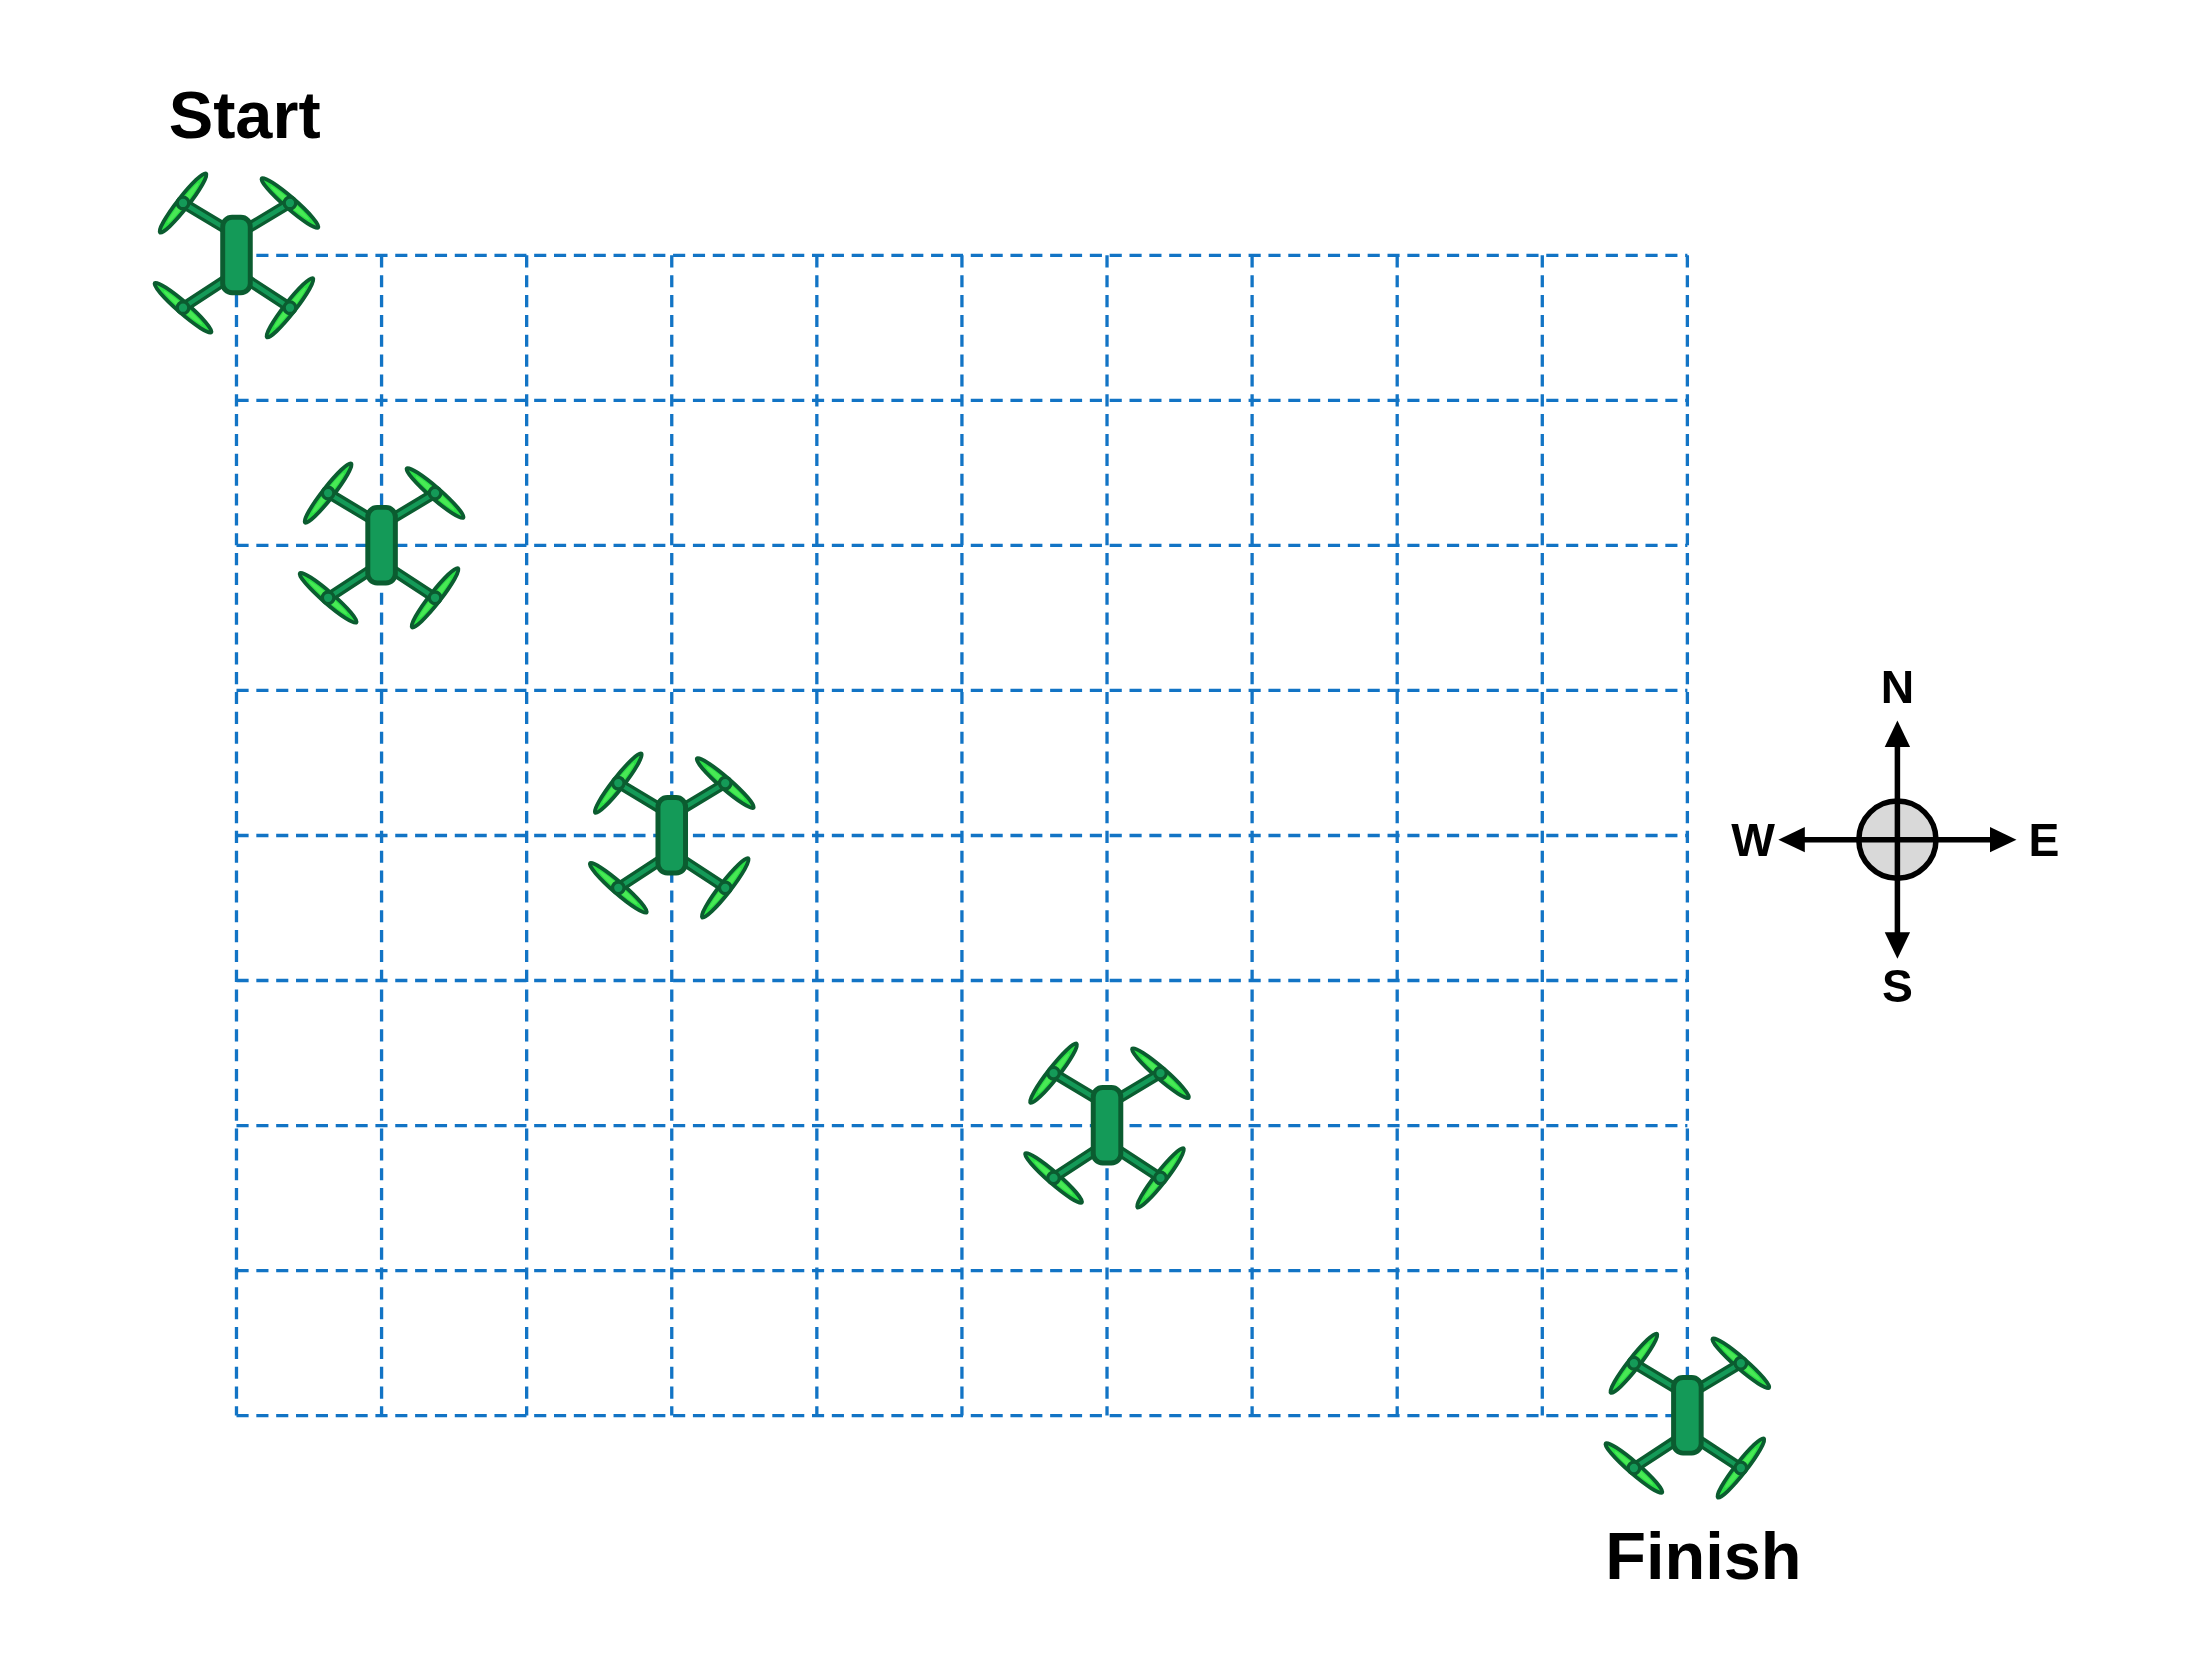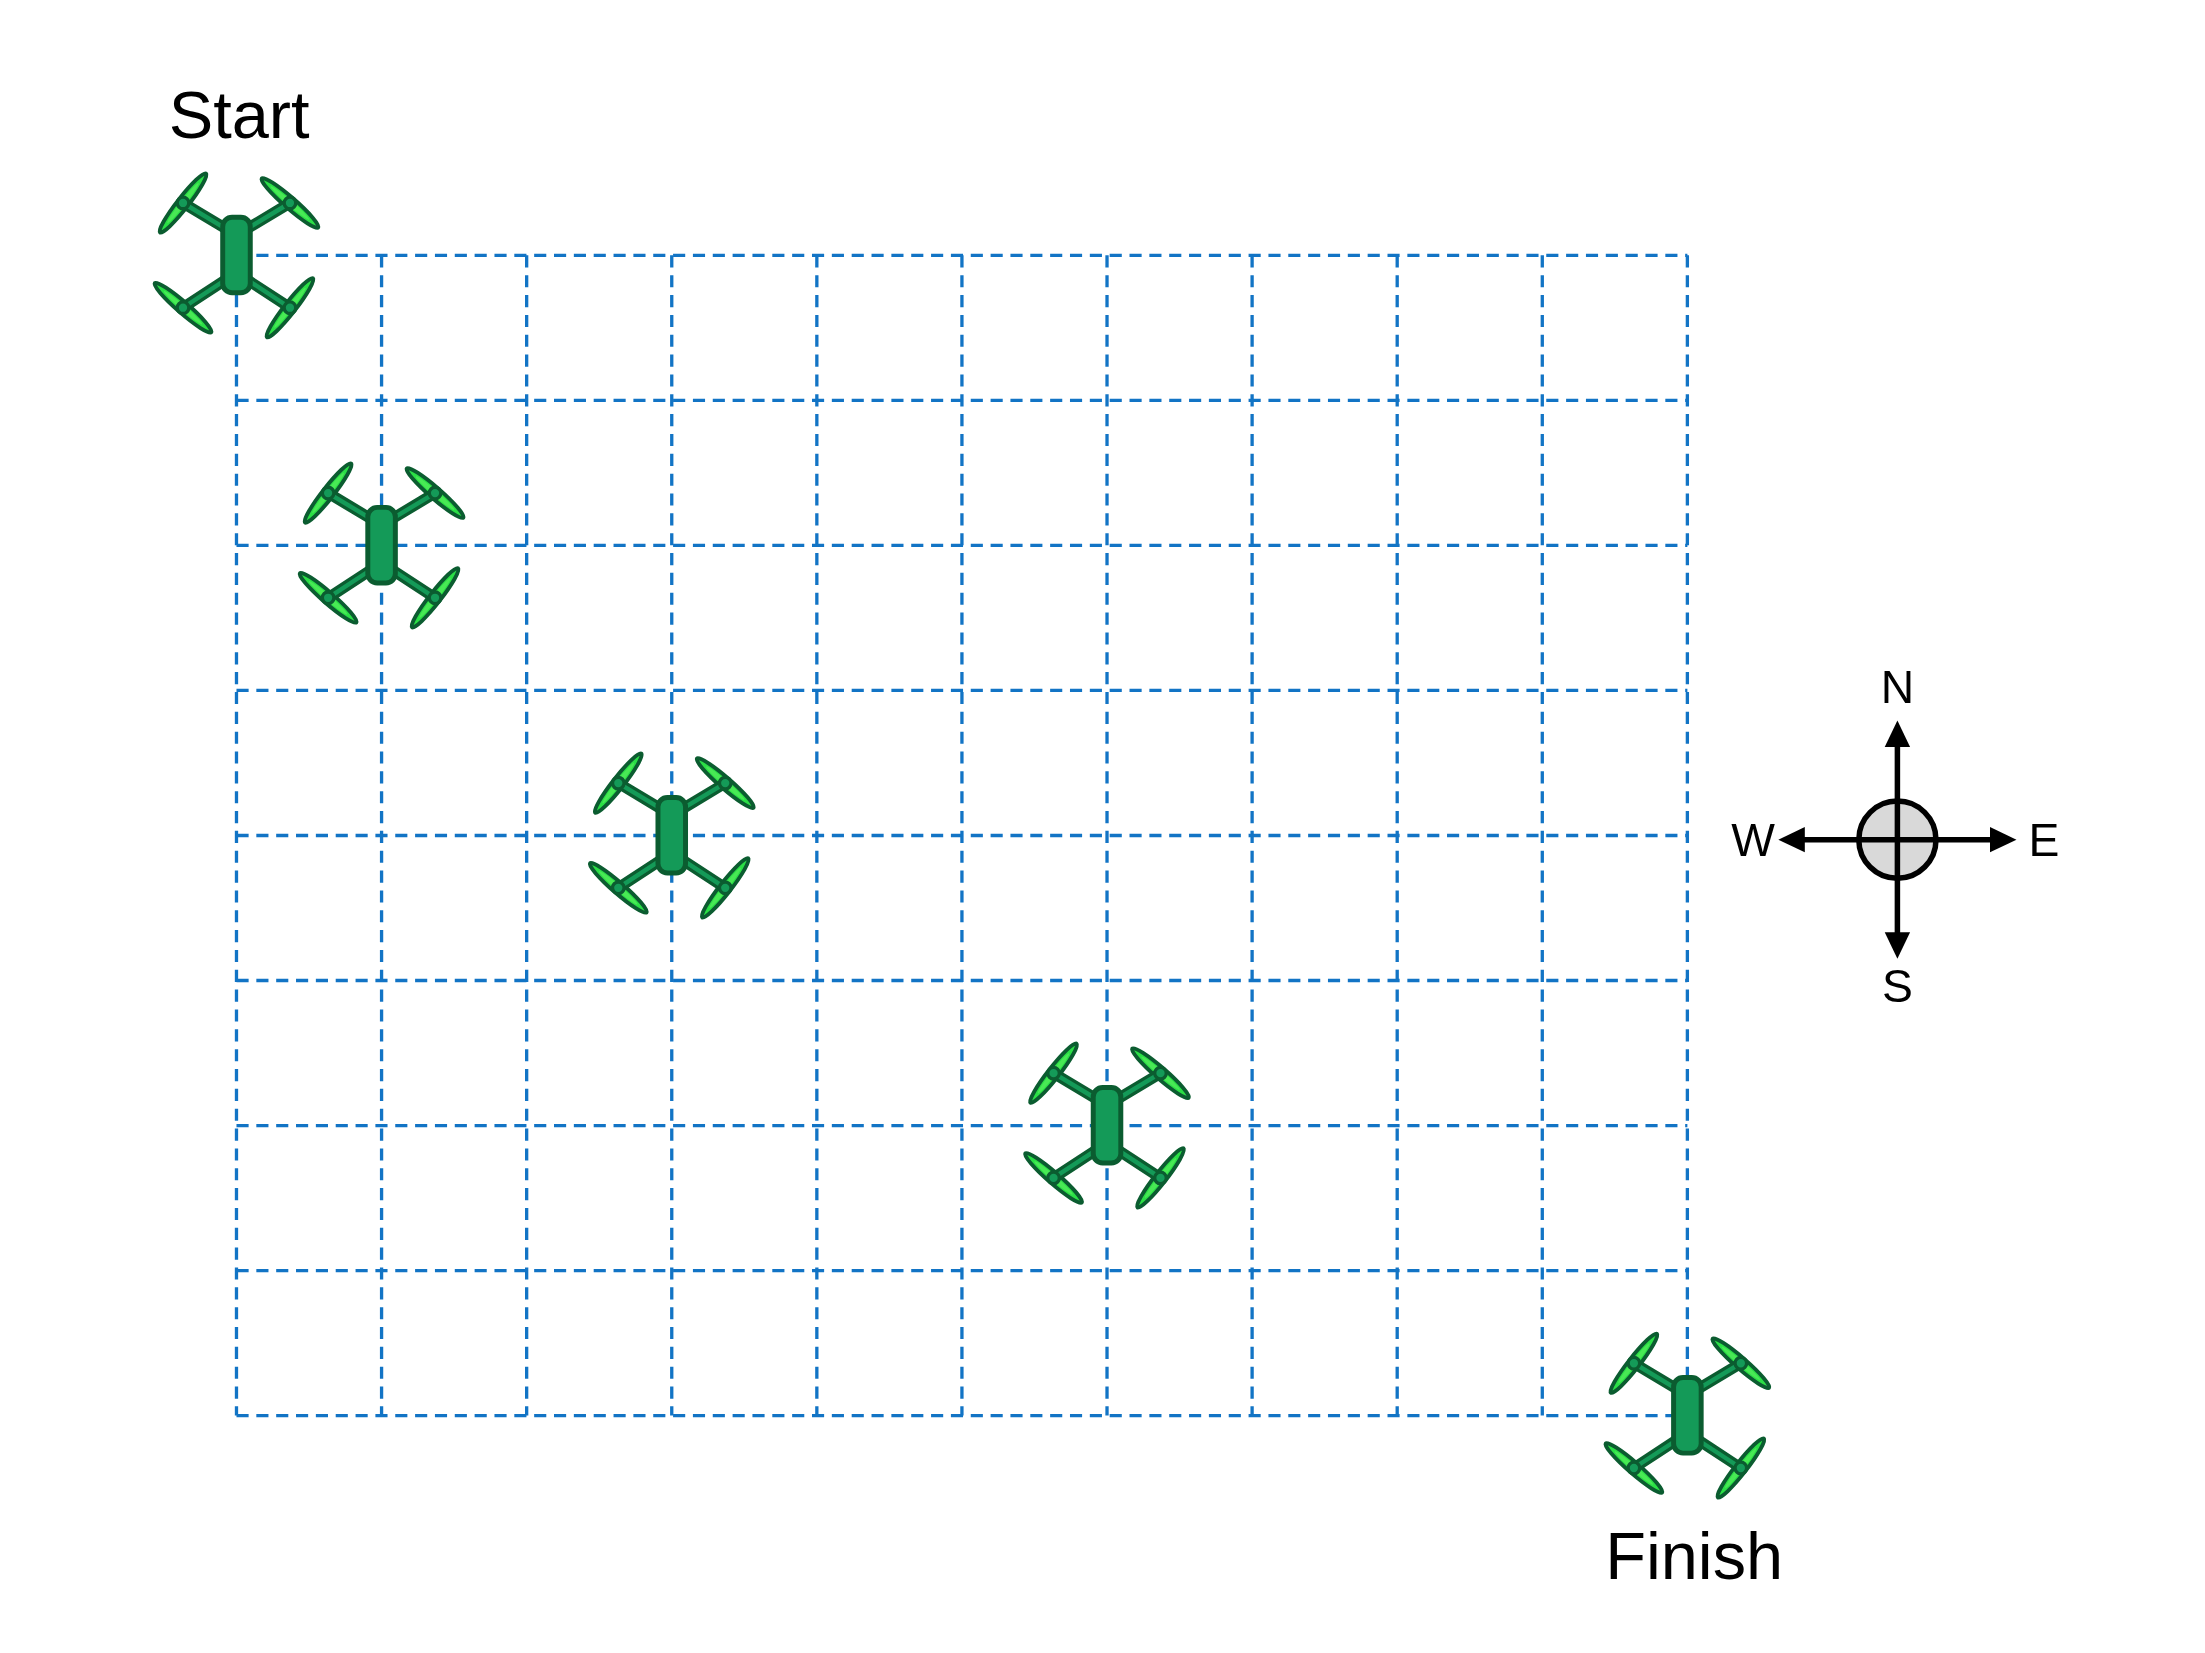--- a/index.html
+++ b/index.html
@@ -6,21 +6,21 @@
     --grid-line:#1274C5;
     --drone-body:#149A58;
     --drone-blade:#2BDF46;
     --drone-outline:#0B5C30;
     --compass-fill:#D9D9D9;
     --compass-stroke:#000000;
     --text-color:#000000;
     --bg:#FFFFFF;
   }
   html,body{margin:0;padding:0;background:var(--bg);}
-  .canvas{position:relative;width:2205px;height:1654px;background:var(--bg);overflow:hidden;}
+  .canvas{position:relative;width:2205px;height:1654px;background:var(--bg);overflow:hidden;font-weight:bold;}
   svg{position:absolute;left:0;top:0;}
   .grid-line{stroke:var(--grid-line);stroke-width:6;stroke-dasharray:22 14;fill:none;}
   .blade{fill:var(--drone-blade);stroke:var(--drone-outline);stroke-width:7;}
   .blade-core{fill:#63F163;opacity:.55;stroke:none;}
   .arm-outer{stroke:var(--drone-outline);stroke-width:20;stroke-linecap:round;fill:none;}
   .arm-inner{stroke:var(--drone-body);stroke-width:8;stroke-linecap:round;fill:none;}
   .hub{fill:var(--drone-body);stroke:var(--drone-outline);stroke-width:6;}
   .drone-body{fill:var(--drone-body);stroke:var(--drone-outline);stroke-width:9;}
   .compass-shaft{stroke:var(--compass-stroke);stroke-width:10;fill:none;}
   .compass-head{fill:var(--compass-stroke);stroke:none;}

